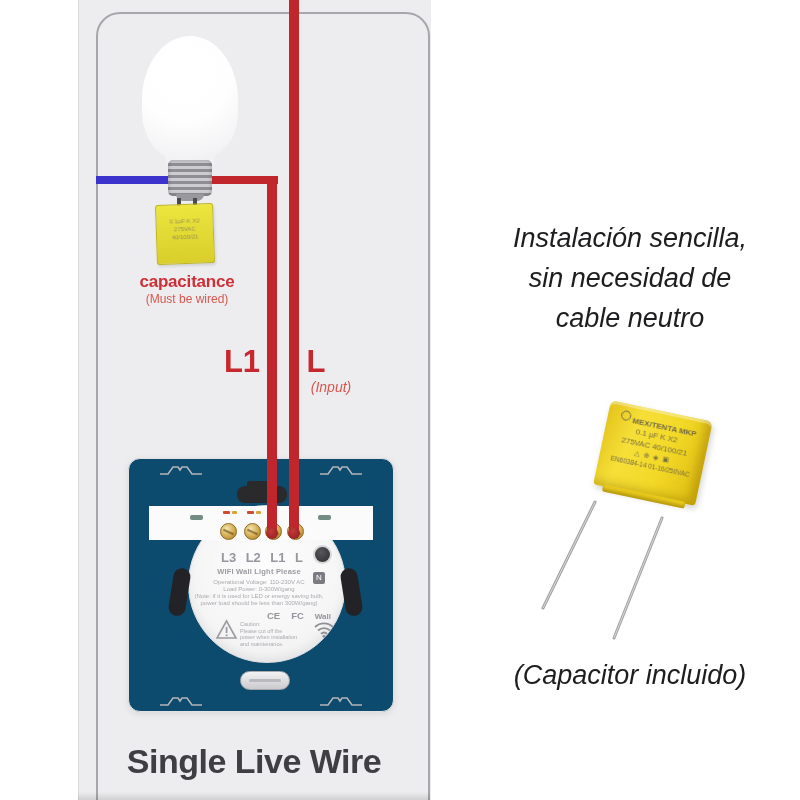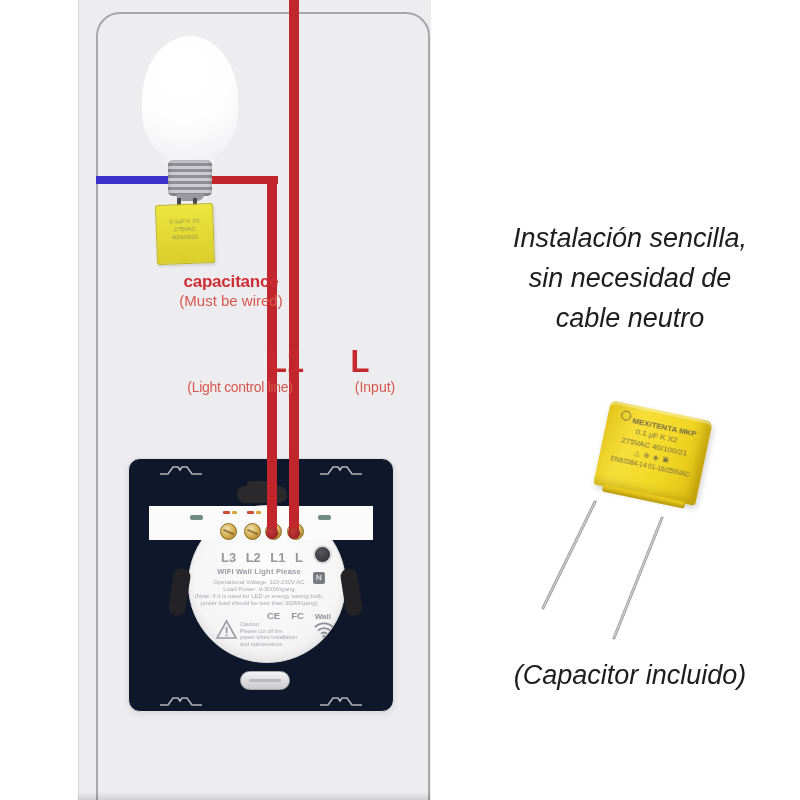--- a/index.html
+++ b/index.html
@@ -6,21 +6,21 @@
   body{width:800px;height:800px;overflow:hidden;font-family:"Liberation Sans",sans-serif;}
   .canvas{position:relative;width:800px;height:800px;background:#ffffff;}
   .abs{position:absolute;}
 
   
   .panel{left:78px;top:0;width:352px;height:800px;background:#ededef;border-left:1px solid #d9d9db;}
   .panel-shade{left:78px;top:792px;width:352px;height:8px;background:linear-gradient(180deg,rgba(0,0,0,0),rgba(0,0,0,0.12));}
   .frame{left:96px;top:12px;width:334px;height:900px;box-sizing:border-box;border:2px solid #a7a7ab;border-radius:24px;}
 
   
-  .plate{left:128px;top:458px;width:264px;height:252px;background:#0f172a;border:1px solid #e2e2e4;border-radius:12px;box-shadow:0 2px 7px rgba(0,0,0,0.09);filter:blur(0.25px);}
+  .plate{left:128px;top:458px;width:264px;height:252px;background:#0c4a6e;border:1px solid #e2e2e4;border-radius:12px;box-shadow:0 2px 7px rgba(0,0,0,0.09);filter:blur(0.25px);}
   .plate .abs{position:absolute;}
   .squig{width:44px;height:12px;}
   .module{left:59px;top:46px;width:156px;height:156px;border-radius:50%;background:radial-gradient(circle at 50% 38%,#fdfdfe 0%,#f5f5f6 62%,#ebebed 100%);border:1px solid #dddde0;box-shadow:inset 0 -4px 9px rgba(0,0,0,0.06);}
   .strip{left:20px;top:47px;width:224px;height:34px;background:#fbfbfc;}
   .top-clip{left:108px;top:27px;width:50px;height:17px;background:#2a2a2d;border-radius:8px;}
   .top-clip-notch{left:118px;top:22px;width:22px;height:7px;background:#2a2a2d;border-radius:3px;}
   .teal-dash{width:13px;height:5px;background:#46655b;opacity:.75;border-radius:2px;}
   .mark-red{width:7px;height:3px;background:#cf4a33;border-radius:1px;}
   .mark-yel{width:5px;height:3px;background:#d8a43a;border-radius:1px;}
   .screw{width:17px;height:17px;border-radius:50%;background:radial-gradient(circle at 38% 32%,#f2e3ae,#d3ab4e 55%,#a97f2a 90%);border:1px solid #8a6a20;box-sizing:border-box;}
@@ -50,27 +50,27 @@
   
   .bulb-glass{left:142px;top:36px;width:96px;height:126px;border-radius:48px 48px 42px 42px / 64px 64px 50px 50px;background:radial-gradient(circle at 44% 30%,#ffffff 0%,#fefefe 45%,#f4f4f6 78%,#eaeaec 100%);}
   .bulb-neck{left:166px;top:148px;width:48px;height:16px;background:#f3f3f5;border-radius:8px 8px 0 0;}
   .bulb-base{left:168px;top:160px;width:44px;height:36px;border-radius:5px;background:repeating-linear-gradient(180deg,#cdcdd1 0 3px,#8e8e94 3px 6px);box-shadow:inset 0 0 4px rgba(0,0,0,.25);}
   .bulb-tip{left:176px;top:194px;width:28px;height:7px;background:#98989e;border-radius:0 0 8px 8px;}
   .pin{width:4px;height:11px;background:#4a4a4e;}
   .mini-cap{left:156px;top:204px;width:56px;height:58px;background:linear-gradient(180deg,#ece63e,#d9ce2b);border:1px solid #beb41e;border-radius:3px;transform:rotate(-2deg);box-shadow:1px 2px 3px rgba(0,0,0,.12);}
   .mini-cap-txt{padding-top:12px;text-align:center;font-size:6px;line-height:8px;color:#99914f;filter:blur(0.5px);}
 
   
-  .lbl{position:absolute;text-align:center;margin-left:44px;}
+  .lbl{position:absolute;text-align:center;}
   .cap-lbl{left:96px;top:272px;width:182px;font-size:17px;font-weight:bold;color:#ce2f36;letter-spacing:-.2px;}
-  .cap-note{left:96px;top:292px;width:182px;font-size:15px;color:#d7574e;}
+  .cap-note{left:96px;top:292px;width:182px;font-size:12px;color:#d7574e;}
   .l1-big{left:212px;top:344px;width:60px;font-size:31px;font-weight:bold;color:#c5282e;}
   .l1-note{left:112px;top:379px;width:168px;font-size:14px;color:#d7574e;letter-spacing:-.3px;}
   .l-big{left:296px;top:344px;width:40px;font-size:31px;font-weight:bold;color:#c5282e;}
-  .l-note{left:301px;top:379px;width:60px;font-size:14px;color:#d7574e;}
+  .l-note{left:301px;top:379px;width:60px;font-size:14px;color:#d7574e;font-style:italic;}
   .card-title{left:78px;top:742px;width:352px;font-size:34px;font-weight:bold;color:#3f3f43;letter-spacing:-.5px;}
 
   
   .headline{left:452px;top:218px;width:356px;text-align:center;font-style:italic;font-size:27px;line-height:40px;color:#1d1d1f;}
   .caption{left:452px;top:660px;width:356px;text-align:center;font-style:italic;font-size:27px;color:#1d1d1f;}
   .cap-fig-svg{left:500px;top:380px;width:260px;height:300px;}
   .cap-body{left:601px;top:410px;width:104px;height:86px;transform:rotate(12deg);border-radius:6px 6px 4px 4px;background:linear-gradient(105deg,#e3c31a 0%,#f6df38 28%,#f2d826 62%,#ddba10 100%);box-shadow:inset 0 3px 0 rgba(255,255,255,.35),inset -7px -5px 9px rgba(140,110,0,.35),2px 3px 6px rgba(0,0,0,.18);}
   .cap-body::after{content:"";position:absolute;left:10px;bottom:-5px;width:84px;height:7px;background:#e8c91c;border-radius:2px;box-shadow:inset 0 -3px 3px rgba(120,95,0,.4);}
   .cap-body-inner{padding-top:7px;text-align:center;color:#756b45;filter:blur(0.3px);}
   .cl1{font-size:8px;font-weight:bold;}
@@ -179,24 +179,24 @@
     <div class="mini-cap-txt">
       <div>0.1µF K X2</div>
       <div>275VAC</div>
       <div>40/100/21</div>
     </div>
   </div>
 
   <div class="lbl cap-lbl">capacitance</div>
   <div class="lbl cap-note">(Must be wired)</div>
   <div class="lbl l1-big">L1</div>
-  <div class="lbl l1-note">(Light control line)</div>
   <div class="lbl l-big">L</div>
   <div class="lbl l-note">(Input)</div>
 
+  <div class="lbl card-title">Single Live Wire</div>
   <div class="abs panel-shade"></div>
 
   <div class="abs headline">
     <div>Instalación sencilla,</div>
     <div>sin necesidad de</div>
     <div>cable neutro</div>
   </div>
 
   <svg class="abs cap-fig-svg" viewBox="0 0 260 300">
     <line x1="95" y1="122" x2="43" y2="228" stroke="#a2a2a5" stroke-width="3" stroke-linecap="round"></line>

